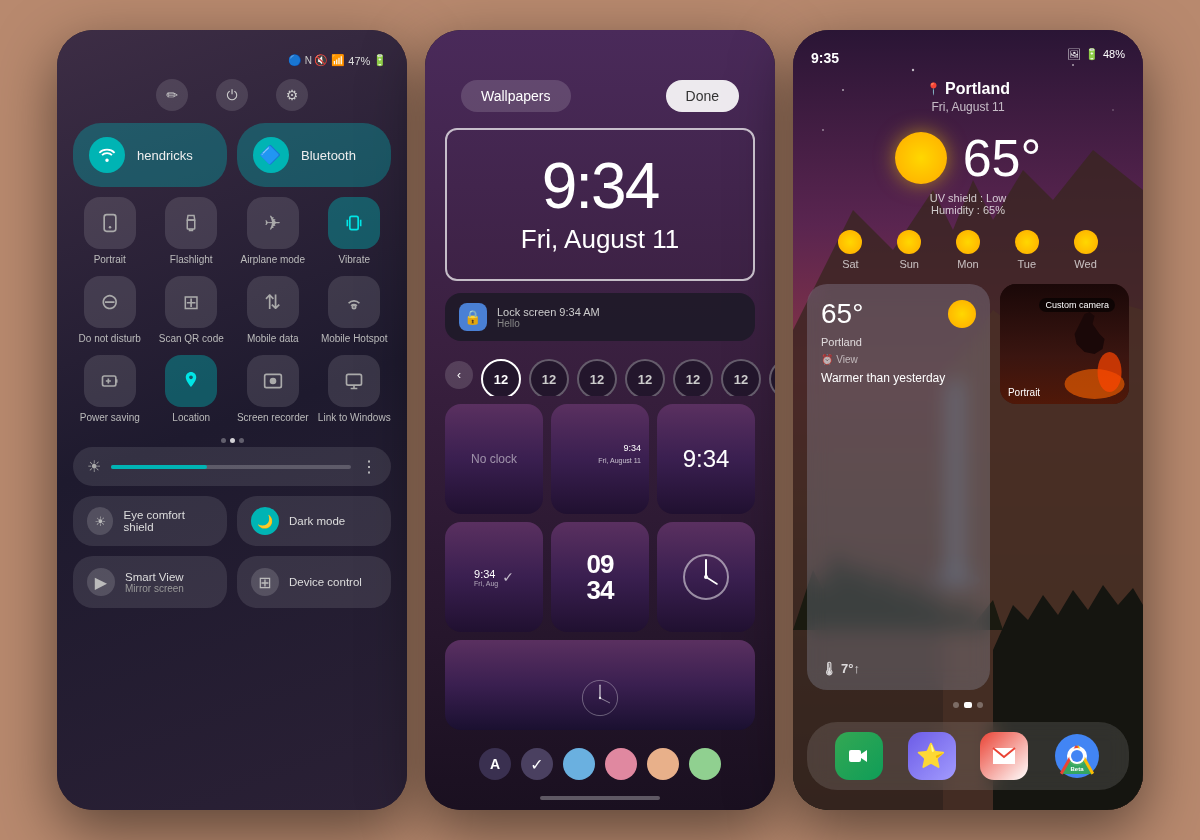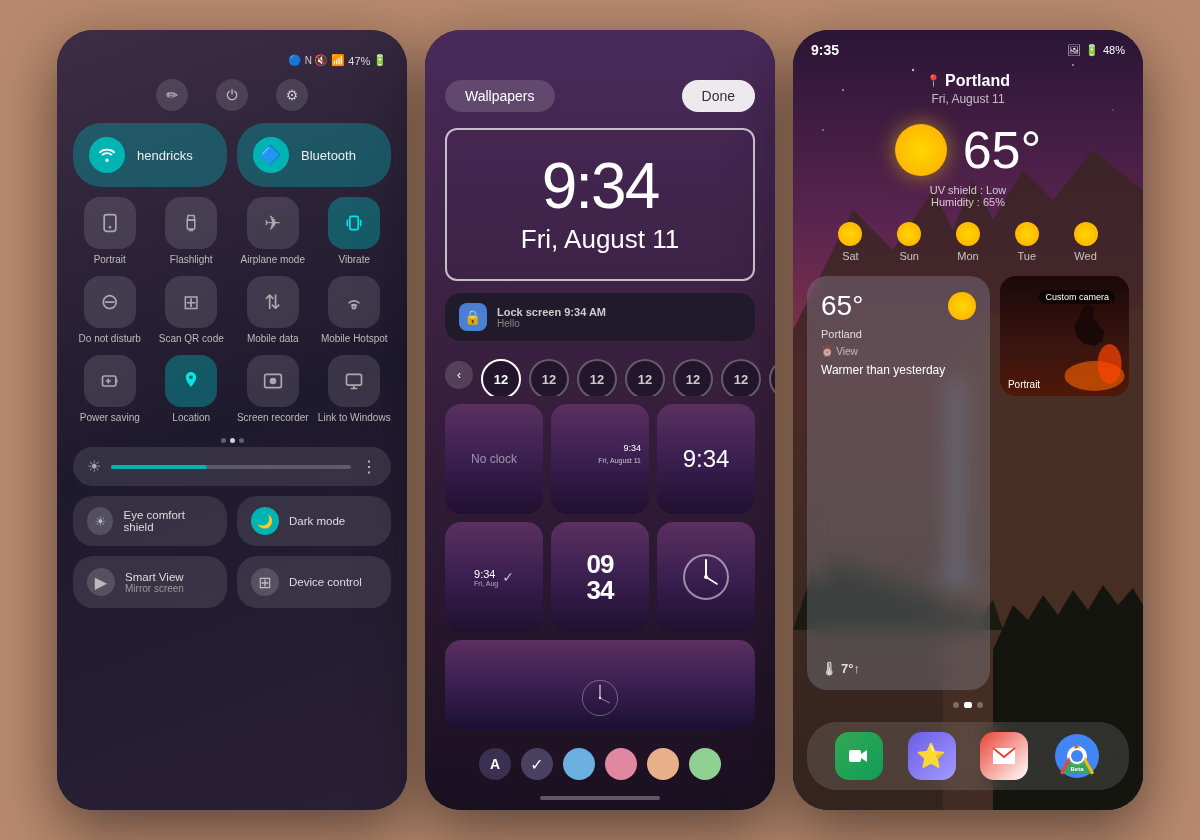--- a/index.html
+++ b/index.html
@@ -241,21 +241,21 @@
       position: relative;
       z-index: 2;
       height: 100%;
       display: flex;
       flex-direction: column;
     }
     .clock-picker-header {
       display: flex;
       justify-content: space-between;
       align-items: center;
-      padding: 50px 20px 16px;
+      padding: 50px 36px 16px;
     }
     .cp-btn {
       background: rgba(255,255,255,0.15);
       border-radius: 20px;
       padding: 8px 20px;
       color: #fff;
       font-size: 14px;
       font-weight: 500;
       cursor: pointer;
     }
@@ -295,21 +295,21 @@
       height: 28px;
       background: #4a80d4;
       border-radius: 8px;
       display: flex;
       align-items: center;
       justify-content: center;
       font-size: 14px;
       color: white;
     }
     .notif-text { flex: 1; }
-    .notif-title { color: #ccc; font-size: 11px; font-weight: 700; }
+    .notif-title { color: #ccc; font-size: 11px; font-weight: 400; }
     .notif-body { color: #888; font-size: 10px; }
     .clock-style-scroll {
       padding: 6px 20px;
       display: flex;
       gap: 8px;
       overflow-x: auto;
       scrollbar-width: none;
     }
     .clock-nav-btn {
       width: 28px;
@@ -436,21 +436,21 @@
       flex-direction: column;
     }
     .phone3-status {
       display: flex;
       justify-content: space-between;
       align-items: center;
       padding: 12px 18px 4px;
       color: white;
       font-size: 12px;
     }
-    .p3-time { font-size: 14px; font-weight: 600; }
+    .p3-time { font-size: 14px; font-weight: 600; margin-top: 8px; }
     .p3-icons { display: flex; gap: 4px; align-items: center; font-size: 11px; }
     .weather-header {
       padding: 10px 18px 6px;
       text-align: center;
     }
     .location-row {
       display: flex;
       align-items: center;
       justify-content: center;
       gap: 4px;

